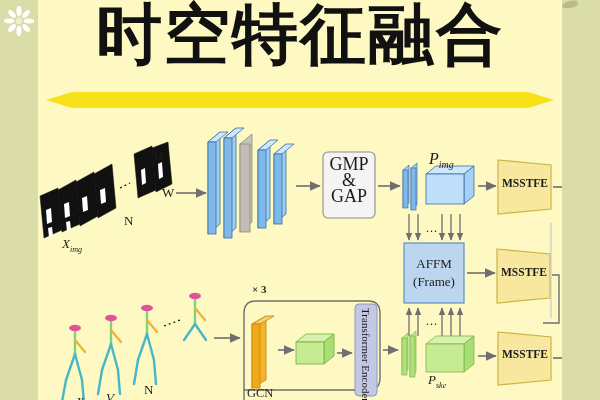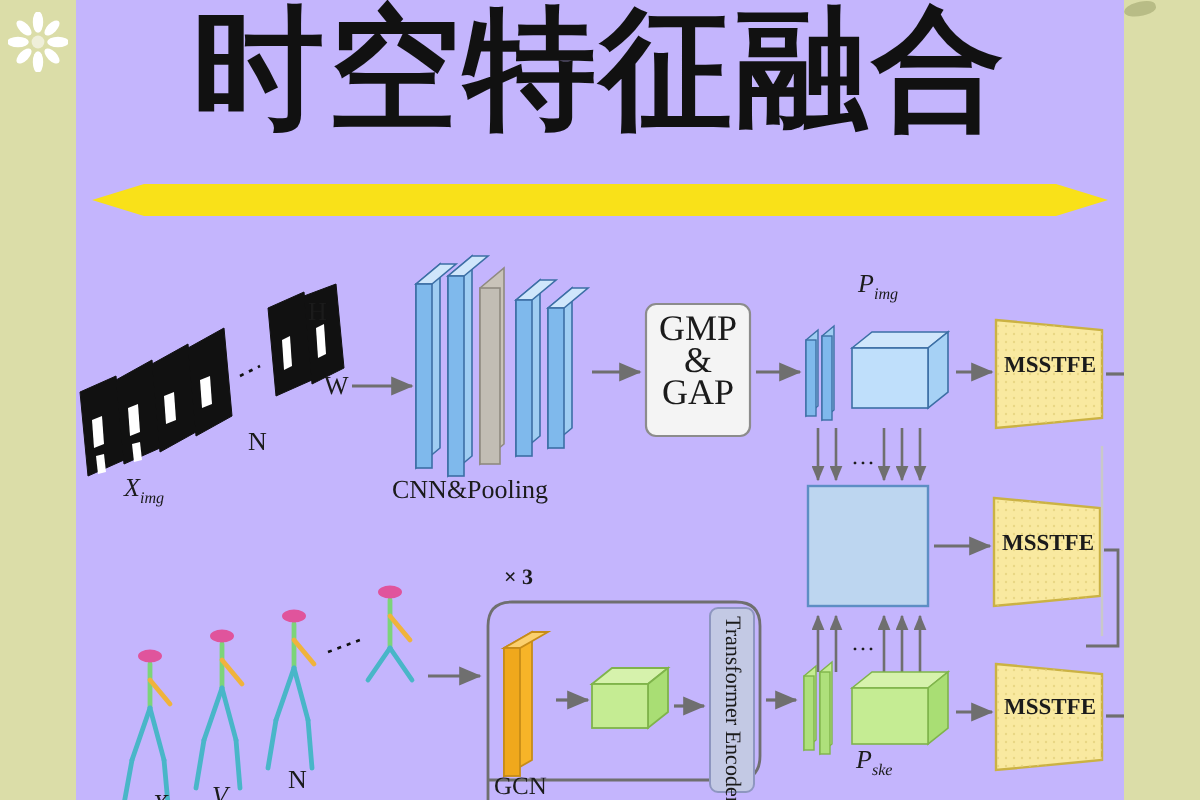--- a/index.html
+++ b/index.html
@@ -1,21 +1,21 @@
 <!DOCTYPE html>
 <html><head>
 <meta charset="utf-8">
 <style>
   html,body{margin:0;padding:0;}
   body{
     width:600px;height:400px;overflow:hidden;
     background:#ffffff;
     font-family:"Liberation Serif", serif;
   }
-  #root{position:relative;width:600px;height:400px;overflow:hidden;background:#c4b5fd;}
+  #root{position:relative;width:600px;height:400px;overflow:hidden;background:#fef9c3;}
 
   
   .band{position:absolute;top:0;height:400px;background:#dbdda8;}
   .band-left{left:0;width:38px;}
   .band-right{right:0;width:38px;}
   .flower{position:absolute;left:4px;top:6px;width:30px;height:30px;}
   .leaf-mark{position:absolute;right:22px;top:1px;width:16px;height:7px;
     background:#9aa06a;border-radius:50% 50% 40% 60%;opacity:.55;transform:rotate(-14deg);}
 
   
@@ -273,36 +273,37 @@
         <polygon points="460,214 513,219 513,262 460,267" fill="url(#dots)"></polygon>
       </g>
       <line x1="515" y1="240" x2="524" y2="240" stroke="#6f6f6f" stroke-width="1.6"></line>
     </svg>
 
     <div class="lbl" style="left:116px;top:30px;font-size:13px;">H</div>
     <div class="lbl" style="left:124px;top:67px;font-size:13px;">W</div>
     <div class="lbl" style="left:86px;top:95px;font-size:13px;">N</div>
     <div class="lbl lbl-i" style="left:24px;top:118px;font-size:13px;"><span>X</span><span class="sub">img</span></div>
 
-    <div class="lbl" style="left:158px;top:119px;font-size:13px;">CNN&amp;Pooling</div>
 
     <div class="lbl" style="left:288px;top:38px;width:46px;text-align:center;font-size:18px;line-height:16px;">
       <div>GMP</div>
       <div>&amp;</div>
       <div>GAP</div>
     </div>
 
-    <div class="lbl lbl-i" style="left:391px;top:16px;font-size:13px;"><span>P</span><span class="sub">img</span></div>
+    <div class="lbl lbl-i" style="left:391px;top:32px;font-size:16px;"><span>P</span><span class="sub">img</span></div>
 
     <div class="lbl" style="left:463px;top:59px;width:48px;text-align:center;font-size:11.5px;font-weight:bold;">MSSTFE</div>
 
     <div class="lbl" style="left:388px;top:103px;font-size:12px;letter-spacing:1px;">...</div>
     <div class="lbl" style="left:388px;top:196px;font-size:12px;letter-spacing:1px;">...</div>
 
     <div class="lbl" style="left:366px;top:137px;width:60px;text-align:center;font-size:13px;line-height:18px;">
+      <div>AFFM</div>
+      <div>(Frame)</div>
     </div>
 
     <div class="lbl" style="left:462px;top:148px;width:48px;text-align:center;font-size:11.5px;font-weight:bold;">MSSTFE</div>
     <div class="lbl" style="left:463px;top:230px;width:48px;text-align:center;font-size:11.5px;font-weight:bold;">MSSTFE</div>
 
     <div class="lbl" style="left:214px;top:165px;font-size:11px;font-weight:bold;">× 3</div>
     <div class="lbl" style="left:209px;top:268px;font-size:12.5px;text-align:center;">GCN</div>
 
     <div class="lbl" style="left:322px;top:190px;font-size:11px;writing-mode:vertical-rl;text-orientation:mixed;white-space:nowrap;">Transformer Encoder</div>
 

